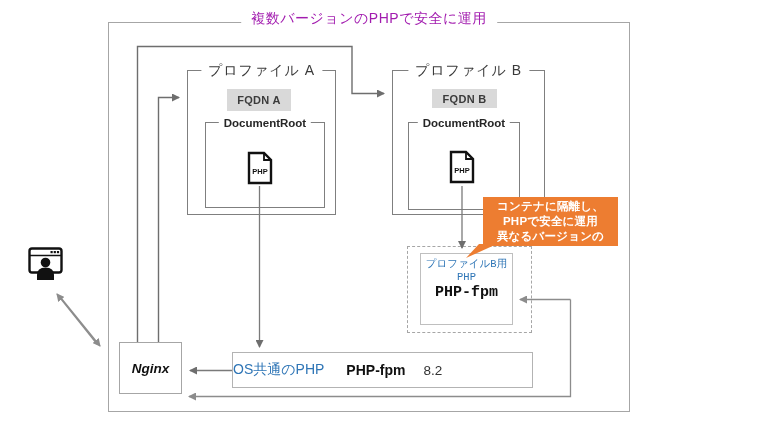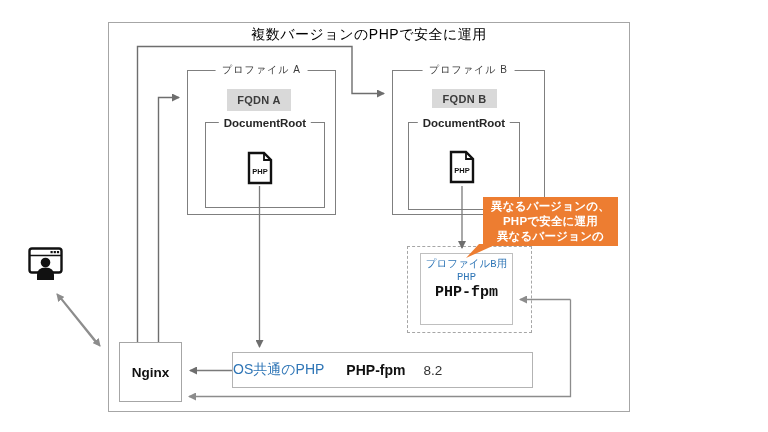--- a/index.html
+++ b/index.html
@@ -9,23 +9,23 @@
   }
   .box{position:absolute;background:#fff;border:1px solid #a6a6a6;box-sizing:border-box;}
   .box.mid{border-color:#7f7f7f;}
   .on-border{
     position:absolute;left:50%;transform:translateX(-50%);
     background:#fff;padding:0 7px;white-space:nowrap;line-height:14px;
   }
   .outer-title{
     position:absolute;top:10px;left:369px;transform:translateX(-50%);
     background:#fff;padding:0 10px;font-size:14px;letter-spacing:.5px;
-    color:#000000;white-space:nowrap;z-index:3;margin-top:16px;
+    color:#a21caf;white-space:nowrap;z-index:3;
   }
-  .profile-label{top:-8px;font-size:10px;color:#3a3a3a;letter-spacing:1px;}
+  .profile-label{top:-8px;font-size:14px;color:#3a3a3a;letter-spacing:1px;}
   .docroot-label{top:-7px;font-size:11.5px;font-weight:bold;color:#262626;padding:0 5px;}
   .fqdn{
     position:absolute;background:#d9d9d9;color:#3b3b3b;font-weight:bold;font-size:11px;
     display:flex;align-items:center;justify-content:center;letter-spacing:.3px;
   }
   .callout{
     position:absolute;left:483px;top:197px;width:135px;height:49px;
     background:#ed7d31;color:#fff;font-weight:bold;font-size:11.5px;line-height:15px;
     text-align:center;display:flex;flex-direction:column;justify-content:center;
     z-index:4;letter-spacing:.2px;
@@ -45,24 +45,24 @@
   .phpfpm74 .ver{font-size:13px;line-height:15px;color:#333;}
   .osbox{
     position:absolute;left:232px;top:352px;width:301px;height:36px;
     border:1px solid #b3b3b3;background:#fff;box-sizing:border-box;
     display:flex;align-items:center;z-index:2;
   }
   .osbox .oslabel{color:#2e75b6;font-size:14px;}
   .osbox .osname{color:#111;font-size:14px;font-weight:bold;margin-left:22px;}
   .osbox .osver{color:#333;font-size:13.5px;margin-left:18px;}
   .nginx{
-    position:absolute;left:119px;top:342px;width:63px;height:60px;
+    position:absolute;left:119px;top:342px;width:63px;height:52px;
     border:1px solid #a6a6a6;background:#fff;box-sizing:border-box;
     display:flex;align-items:center;justify-content:center;
-    font-weight:bold;font-size:13.5px;color:#111;z-index:2;
+    font-weight:bold;font-size:13.5px;color:#111;z-index:2;font-style:italic;
   }
   svg.overlay{position:absolute;left:0;top:0;width:768px;height:432px;z-index:5;pointer-events:none;}
   svg.icon{position:absolute;z-index:2;}
 </style>
 </head>
 <body>
 
 <div class="stage">
 
   <div class="box" style="left:108px;top:22px;width:522px;height:390px;"></div>
@@ -88,21 +88,21 @@
   <div class="box mid" style="left:408px;top:122px;width:112px;height:88px;">
     <span class="on-border docroot-label">DocumentRoot</span>
   </div>
   <svg class="icon" style="left:449px;top:150px;" width="26" height="34" viewBox="0 0 26 34">
     <path d="M2,2 L17,2 L24,9 L24,32 L2,32 Z" fill="#fff" stroke="#111" stroke-width="2.4" stroke-linejoin="miter"></path>
     <path d="M17,2 L17,9 L24,9" fill="none" stroke="#111" stroke-width="1.8"></path>
     <text x="13" y="23" text-anchor="middle" font-size="7.5" font-weight="bold" fill="#111">PHP</text>
   </svg>
 
   <div class="callout">
-    <span>異なるバージョンの、</span>
+    <span>コンテナに隔離し、</span>
     <span>PHPで安全に運用</span>
     <span>異なるバージョンの</span>
   </div>
 
   <div class="dashedbox"></div>
   <div class="phpfpm74">
     <div class="blue1">プロファイルB用</div>
     <div class="blue2">PHP</div>
     <div class="name">PHP-fpm</div>
   </div>

